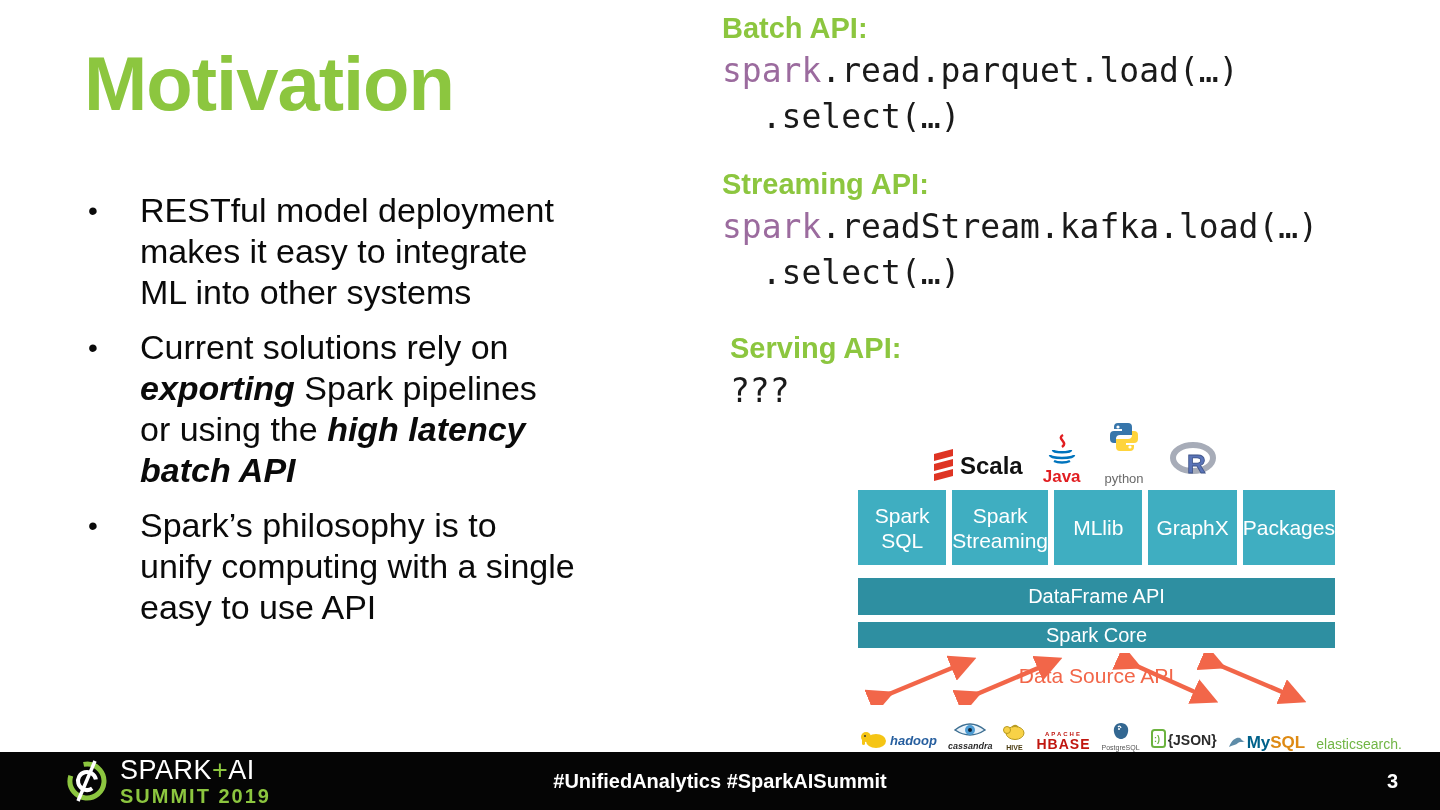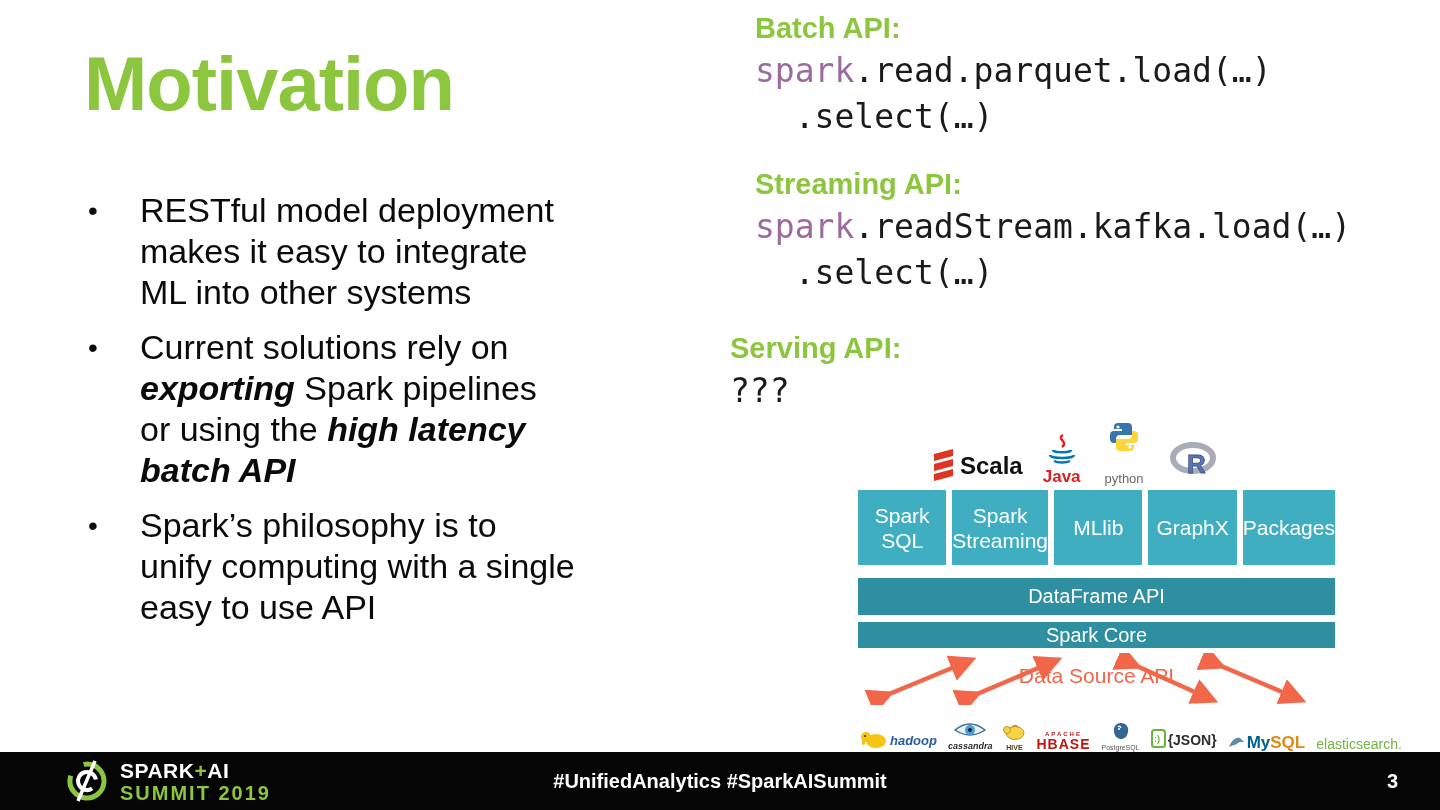--- a/index.html
+++ b/index.html
@@ -16,21 +16,21 @@
   .bullets{
     position:absolute;left:84px;top:190px;width:640px;margin:0;padding:0;list-style:none;
     font-size:34px;line-height:41px;color:#0a0a0a;
   }
   .bullets li{display:flex;margin-bottom:14px;}
   .bullets .marker{flex:0 0 52px;font-size:28px;padding-left:4px;}
   .bullets .content{white-space:pre-wrap;}
   .seg.bi{font-weight:bold;font-style:italic;}
   
   .api-col{position:absolute;left:722px;top:10px;width:700px;}
-  .api-block{margin-bottom:26px;margin-left:33px;}
+  .api-block{margin-bottom:26px;}
   .api-block.serving{margin-top:34px;margin-left:8px;}
   .api-heading{font-size:29px;font-weight:bold;color:#8CC63F;line-height:36px;}
   .code{
     margin:2px 0 0 0;font-family:"DejaVu Sans Mono",monospace;
     font-size:33px;line-height:46px;color:#1a1a1a;white-space:pre;
   }
   .code .keyword{color:#9B6B9E;}
   
   .diagram{position:absolute;left:858px;top:424px;width:477px;}
   .lang-row{display:flex;align-items:flex-end;height:61px;}
@@ -73,21 +73,21 @@
   .ds-mysql-label .my{color:#00618A;}
   .ds-mysql-label .sql{color:#DE8A13;}
   .ds-elastic-label{font-size:14px;color:#71B545;}
   
   .footer{
     position:absolute;left:0;bottom:0;width:1440px;height:58px;background:#050505;
     display:flex;align-items:center;
   }
   .brand{display:flex;align-items:center;margin-left:64px;gap:10px;}
   .brand-text{display:flex;flex-direction:column;line-height:1;}
-  .brand-top{font-size:21px;font-weight:bold;color:#ffffff;letter-spacing:0.5px;}
+  .brand-top{font-size:27px;font-weight:normal;color:#ffffff;letter-spacing:0.5px;}
   .brand-top .plus{color:#8CC63F;}
   .brand-bottom{font-size:20px;font-weight:bold;color:#8CC63F;letter-spacing:2px;margin-top:2px;}
   .hashtags{
     position:absolute;left:50%;transform:translateX(-50%);
     color:#ffffff;font-size:20px;font-weight:bold;
   }
   .page-num{position:absolute;right:42px;color:#ffffff;font-size:20px;font-weight:bold;}
 </style>
 </head>
 <body>

